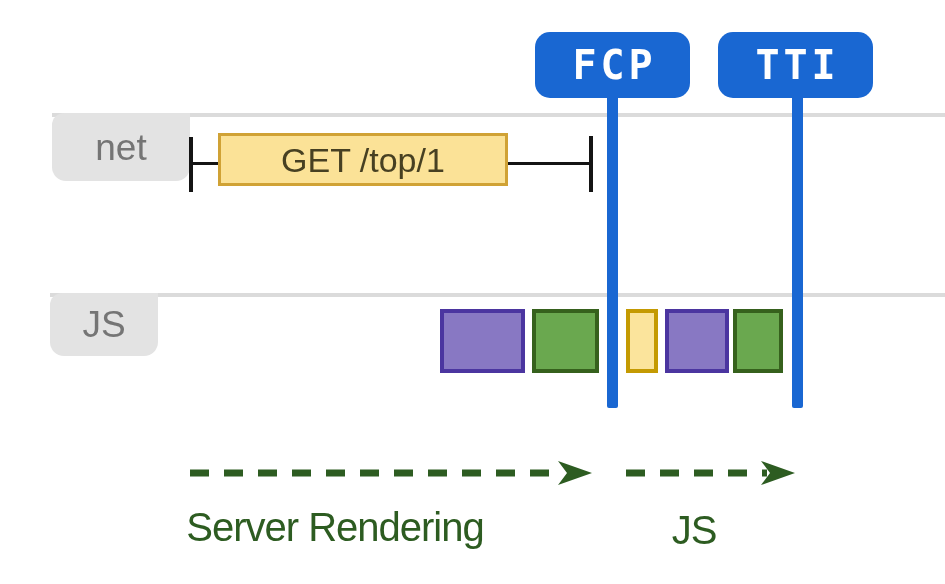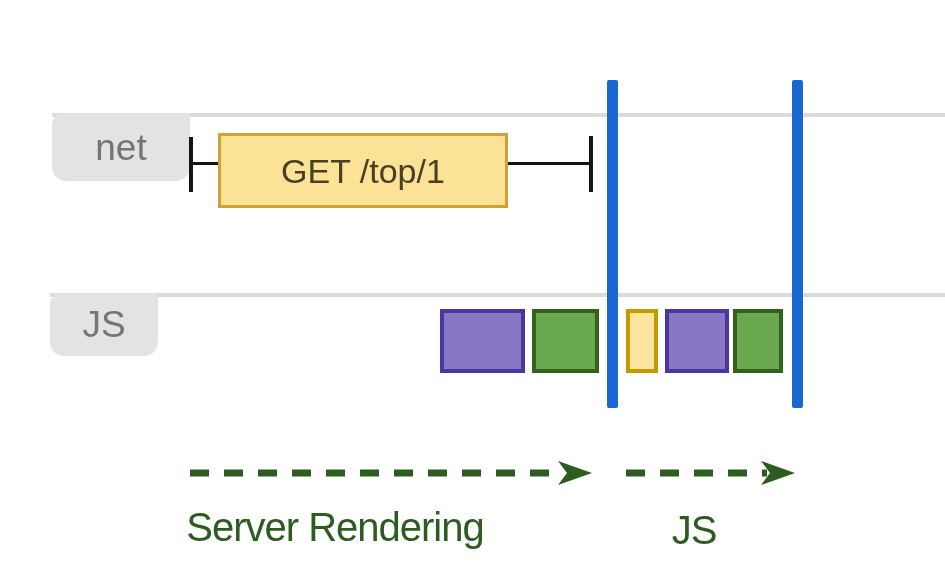--- a/index.html
+++ b/index.html
@@ -36,21 +36,21 @@
   .fcp-badge{left:535px;}
   .tti-badge{left:718px;}
   
   .tick{position:absolute;width:4px;background:#141414;z-index:2;}
   .tick-left{left:189px;top:137px;height:55px;}
   .tick-right{left:589px;top:136px;height:56px;}
   .conn{position:absolute;height:3px;background:#141414;top:162px;}
   .conn-left{left:191px;width:27px;}
   .conn-right{left:508px;width:83px;}
   .request-box{
-    position:absolute;left:218px;top:133px;width:290px;height:75px;
+    position:absolute;left:218px;top:133px;width:290px;height:53px;
     background:#fbe297;border:3px solid #d0a235;box-sizing:border-box;
     display:flex;align-items:center;justify-content:center;z-index:2;
   }
   .request-box span{color:#474022;font-size:34px;line-height:1;}
   
   .block{position:absolute;top:309px;height:64px;box-sizing:border-box;z-index:2;}
   .block.purple{background:#8878c3;border:4px solid #4b35a0;}
   .block.green{background:#6aa84f;border:4px solid #36611d;}
   .block.yellow{background:#fbe49c;border:4px solid #c49a02;}
   
@@ -83,20 +83,26 @@
   <svg class="phase-svg">
       <line x1="190" x2="564" y1="473" y2="473" class="dash"></line>
       <path d="M 592 473 L 558 461 L 567 473 L 558 485 Z" class="head"></path>
       <line x1="626" x2="767" y1="473" y2="473" class="dash"></line>
       <path d="M 795 473 L 761 461 L 770 473 L 761 485 Z" class="head"></path>
     </svg>
 
   <div class="marker-line fcp-line"></div>
   <div class="marker-line tti-line"></div>
 
+  <div class="badge fcp-badge">
+    <span>FCP</span>
+  </div>
+  <div class="badge tti-badge">
+    <span>TTI</span>
+  </div>
 
   <div class="tick tick-left"></div>
   <div class="conn conn-left"></div>
   <div class="request-box">
     <span>GET /top/1</span>
   </div>
   <div class="conn conn-right"></div>
   <div class="tick tick-right"></div>
 
   <div>

